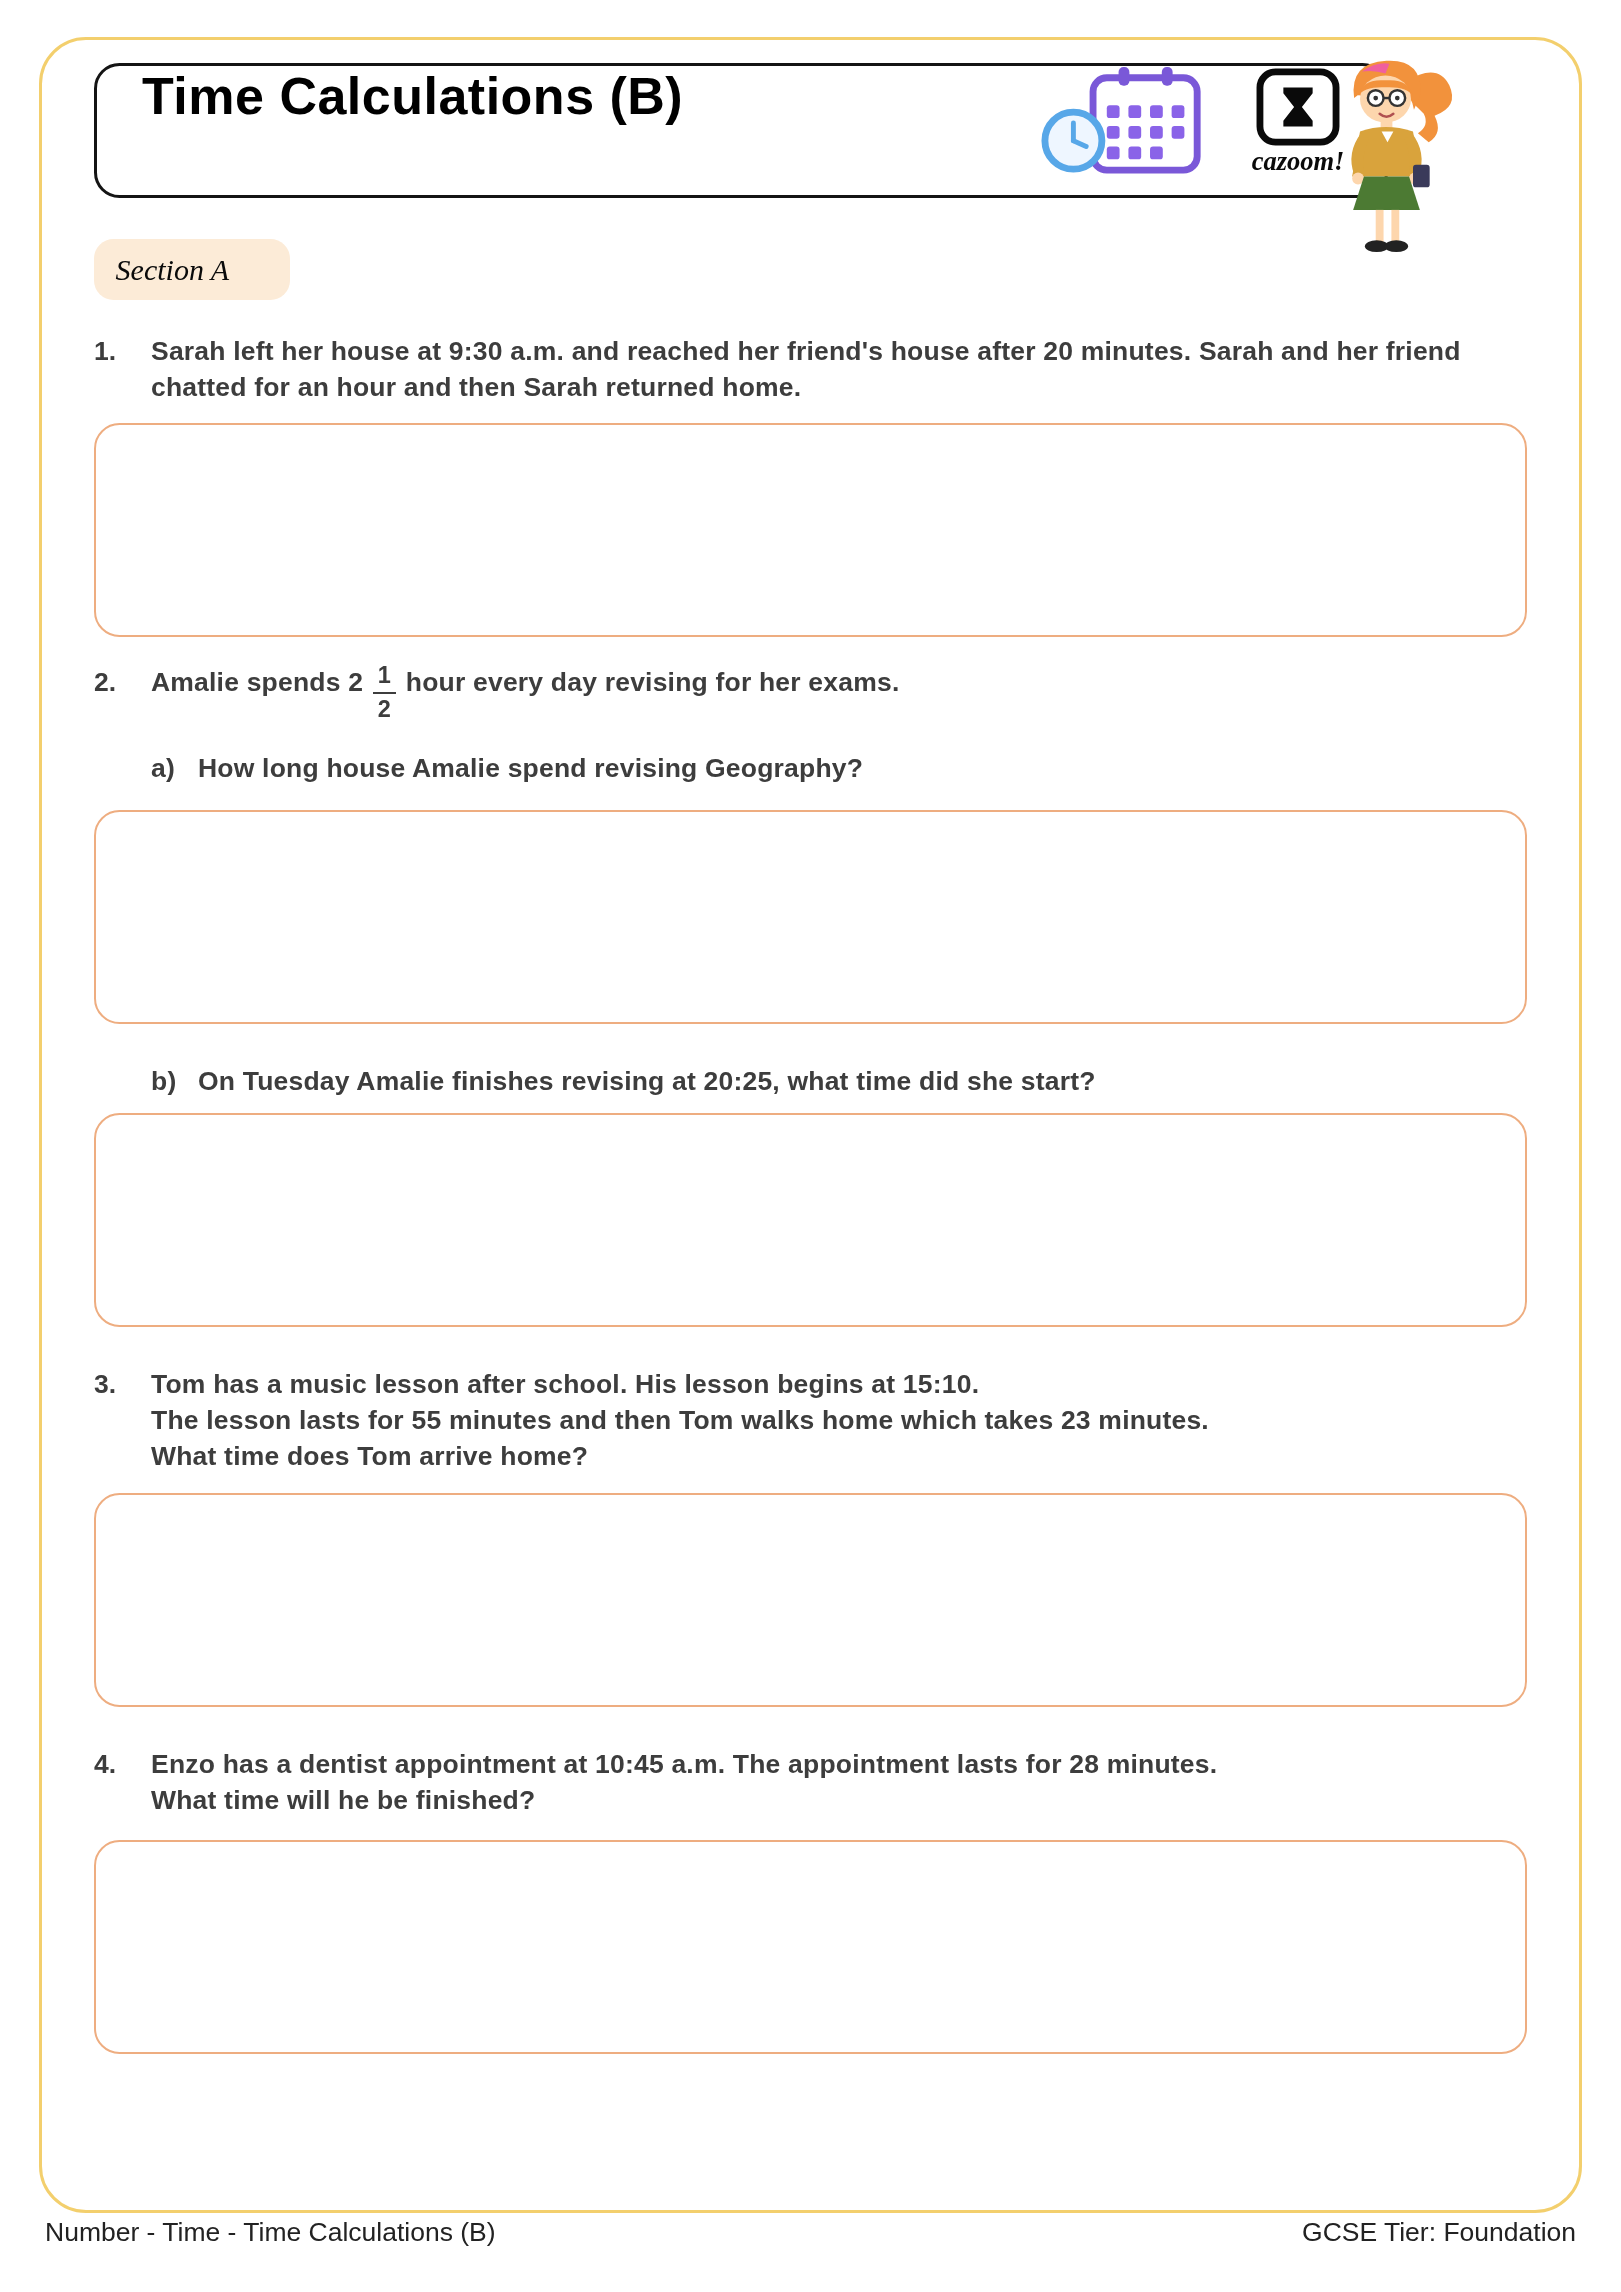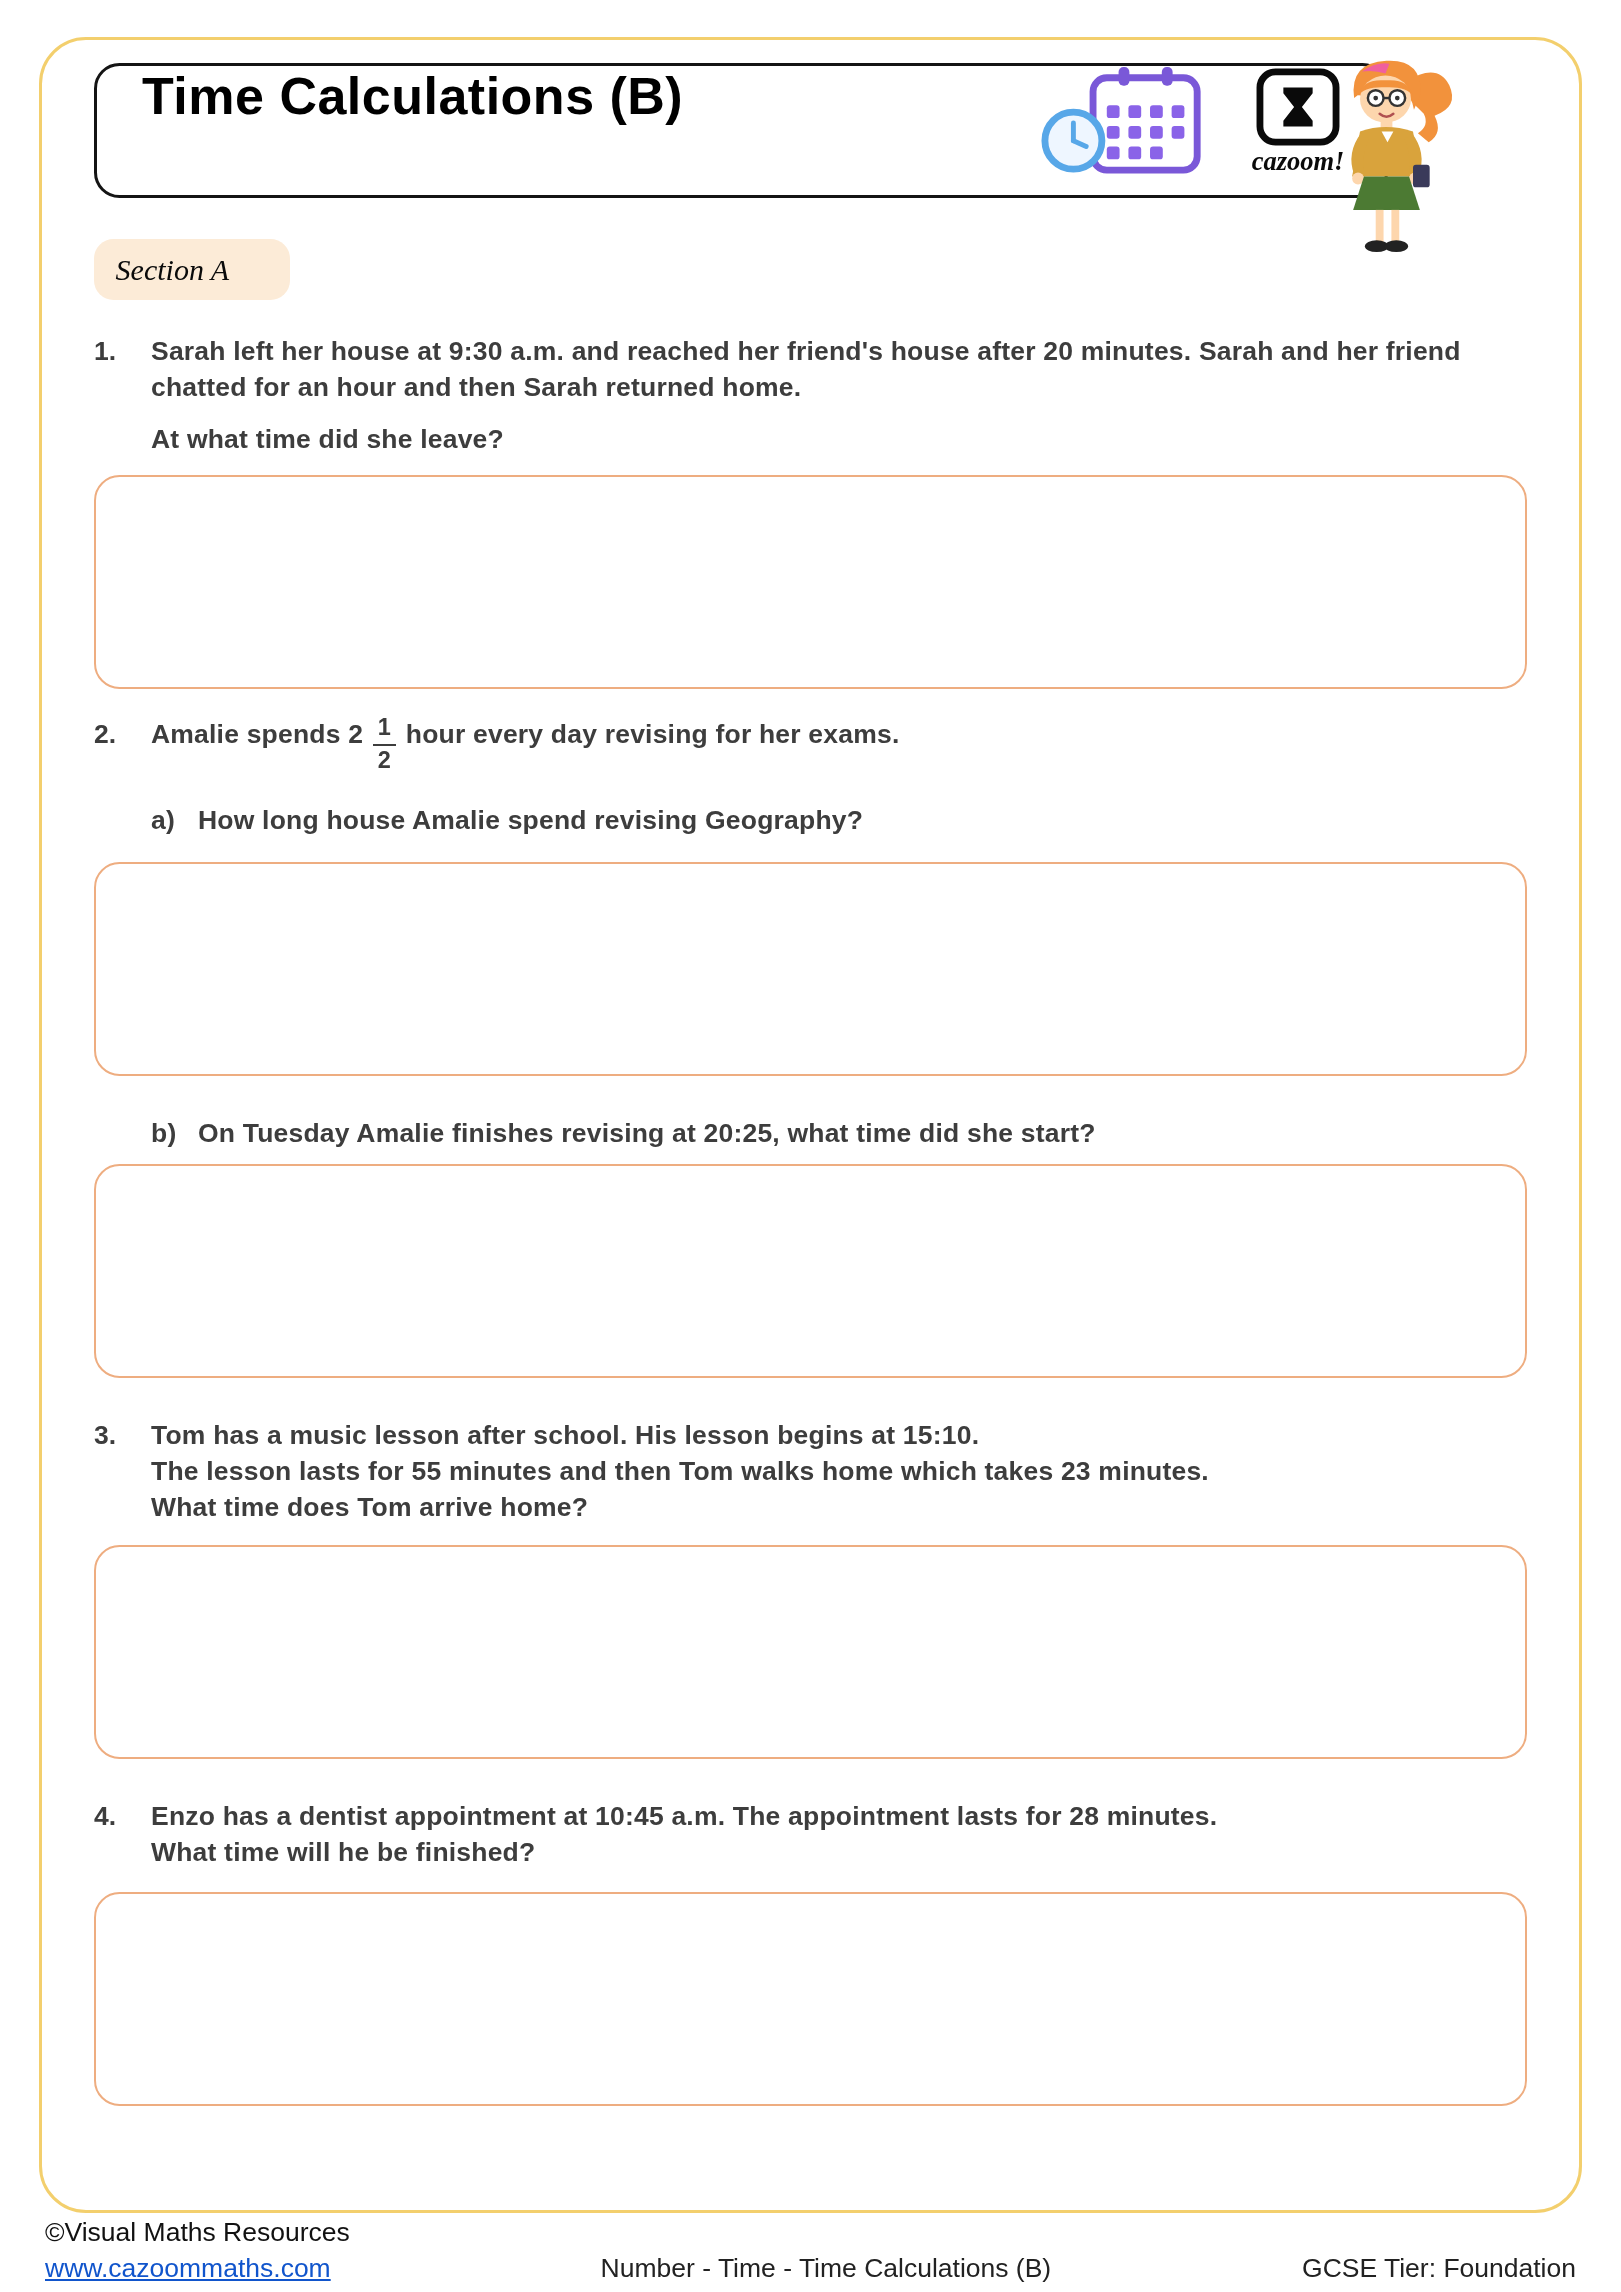--- a/index.html
+++ b/index.html
@@ -176,21 +176,20 @@
   </div>
 
   
   <div class="section-pill">Section A</div>
 
   
   <div class="q-row mt-q1">
     <div class="qnum">1.</div>
     <div class="qbody">
       <div>Sarah left her house at 9:30 a.m. and reached her friend's house after 20 minutes. Sarah and her friend chatted for an hour and then Sarah returned home.</div>
-      <div class="prompt">At what time did she leave?</div>
     </div>
   </div>
   <div class="answer-box mt-box1"></div>
 
   
   <div class="q-row mt-q2">
     <div class="qnum">2.</div>
     <div class="qbody">
       <div class="fracline">
         <span>Amalie spends 2</span>
@@ -232,20 +231,16 @@
   <div class="q-row mt-q4">
     <div class="qnum">4.</div>
     <div class="qbody pre">Enzo has a dentist appointment at 10:45 a.m. The appointment lasts for 28 minutes.
 What time will he be finished?</div>
   </div>
   <div class="answer-box mt-box4"></div>
 
 </div>
 
 <div class="footer">
-  <div class="footer-left">
-    <div>©Visual Maths Resources</div>
-    <div><span class="site-link">www.cazoommaths.com</span></div>
-  </div>
   <div class="footer-center">Number - Time - Time Calculations (B)</div>
   <div class="footer-right">GCSE Tier: Foundation</div>
 </div>
 
 
 </body></html>

